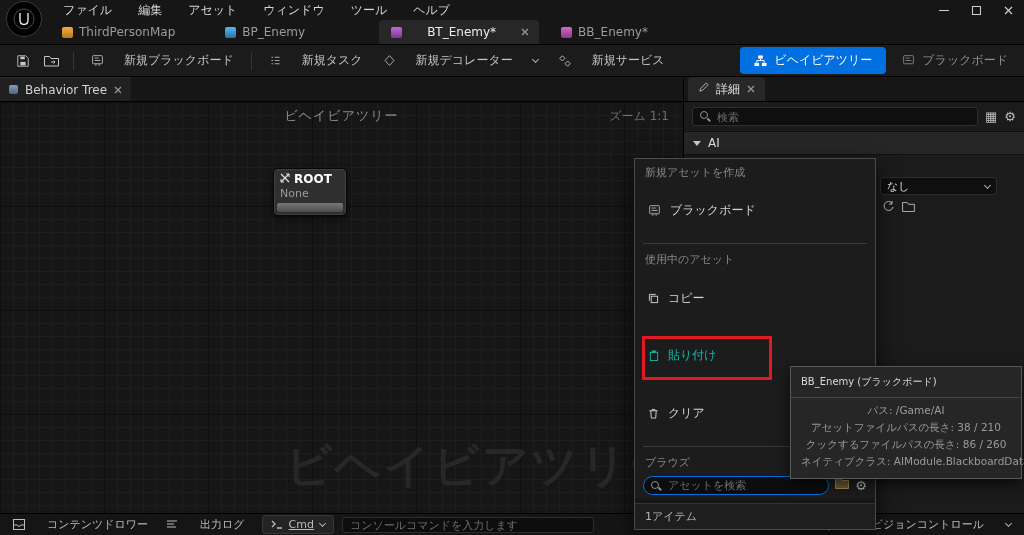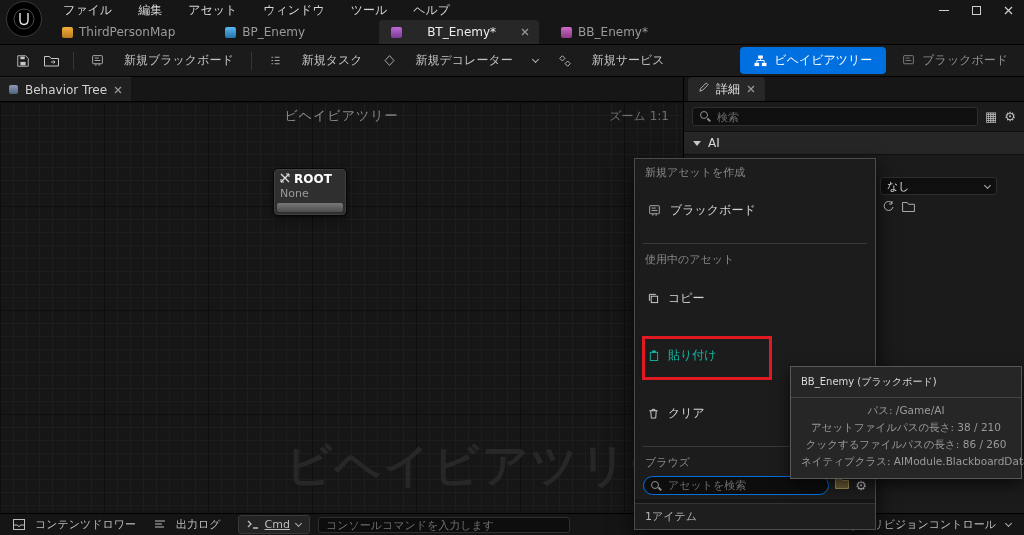--- a/index.html
+++ b/index.html
@@ -99,21 +99,21 @@
   
   .red-box { position:absolute; left:642px; top:336px; width:130px; height:44px; border:3px solid #e01a22; z-index:40; pointer-events:none; }
   .tooltip { position:absolute; left:790px; top:366px; width:232px; z-index:50; background:#262626; border:1px solid #585858; box-shadow:0 5px 14px rgba(0,0,0,.65); }
   .tooltip-title { padding:8px 10px; color:#dadada; font-size:10px; border-bottom:1px solid #454545; white-space:nowrap; }
   .tooltip-body { padding:6px 10px 9px; display:flex; flex-direction:column; gap:3px; }
   .tooltip-line { color:#9a9a9a; font-size:10.5px; white-space:nowrap;text-align:center; }
 
   
   .statusbar { position:absolute; left:0; right:0; bottom:0; height:22px; background:#151515; border-top:1px solid #000;
                display:flex; align-items:center; gap:4px; padding:0 6px; font-size:11px; color:#bcbcbc; }
-  .sb-btn { display:flex; align-items:center; gap:10px; padding:2px 7px; white-space:nowrap; }
+  .sb-btn { display:flex; align-items:center; gap:22px; padding:2px 7px; white-space:nowrap; }
   .sb-cmd { display:flex; align-items:center; gap:6px; background:#242424; border:1px solid #383838; border-radius:3px; padding:2px 8px; margin-left:6px; white-space:nowrap;text-decoration:underline; }
   .sb-console { width:252px; height:16px; background:#0d0d0d; border:1px solid #2e2e2e; border-radius:3px; color:#cfcfcf; font-size:11px; padding:0 7px; margin-left:4px; outline:none; }
   .spacer { flex:1; }
 </style>
 </head>
 <body>
 
 <div class="app">
 
   <div class="logo">

